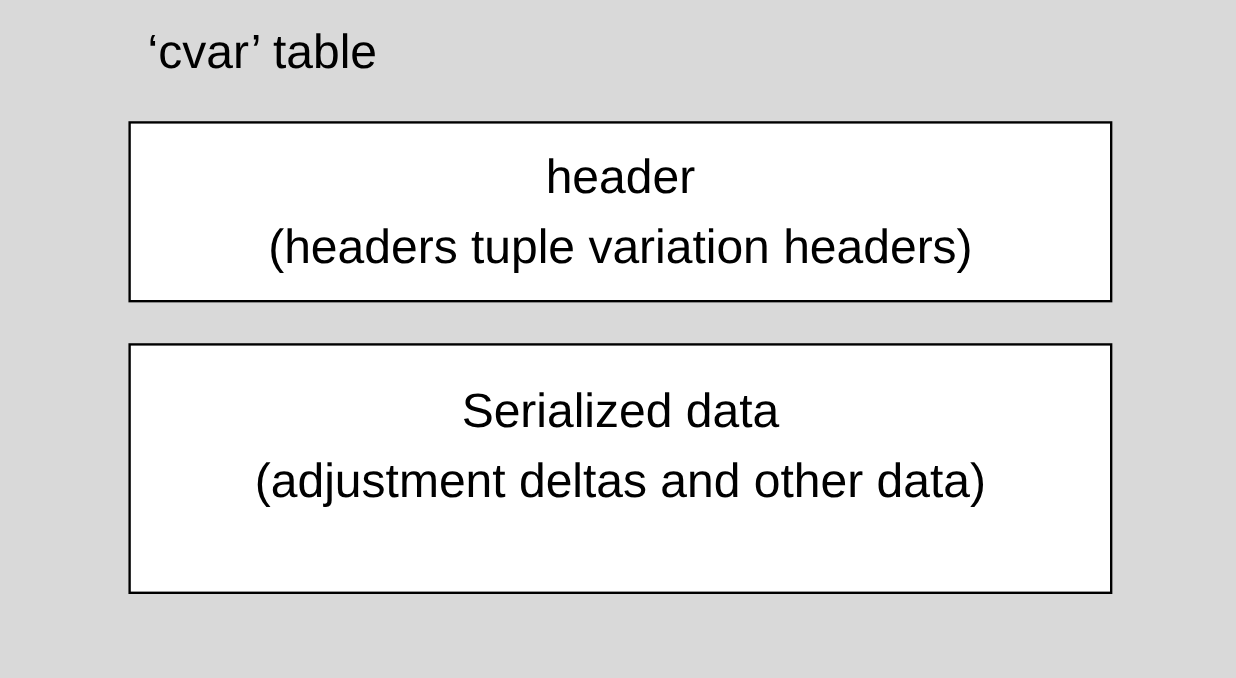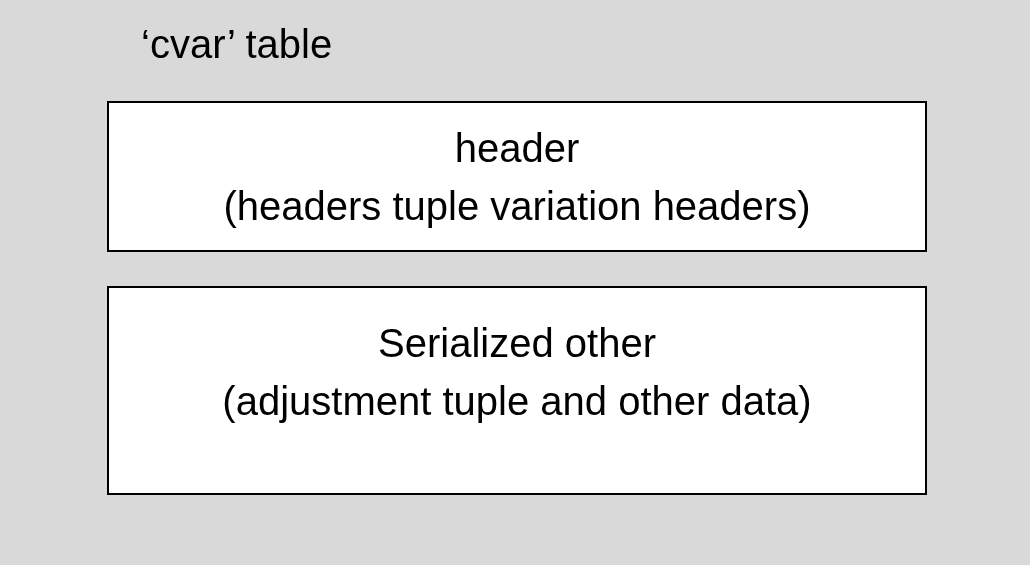--- a/index.html
+++ b/index.html
@@ -14,21 +14,21 @@
     overflow: hidden;
   }
   .canvas {
     position: relative;
     width: 1030px;
     height: 565px;
     background: #d9d9d9;
   }
   .diagram-title {
     position: absolute;
-    left: 141px;
+    left: 123px;
     top: 20px;
     font-size: 40px;
     line-height: 48px;
     white-space: nowrap;
   }
   .box {
     position: absolute;
     left: 107px;
     width: 820px;
     background: #ffffff;
@@ -63,17 +63,17 @@
 <div class="canvas">
 
   <div class="diagram-title">‘cvar’ table</div>
 
   <div class="box box-header">
     <span class="box-line">header</span>
     <span class="box-line">(headers tuple variation headers)</span>
   </div>
 
   <div class="box box-serialized">
-    <span class="box-line">Serialized other</span>
-    <span class="box-line">(adjustment tuple and other data)</span>
+    <span class="box-line">Serialized data</span>
+    <span class="box-line">(adjustment deltas and other data)</span>
   </div>
 
 </div>
 
 </body></html>

